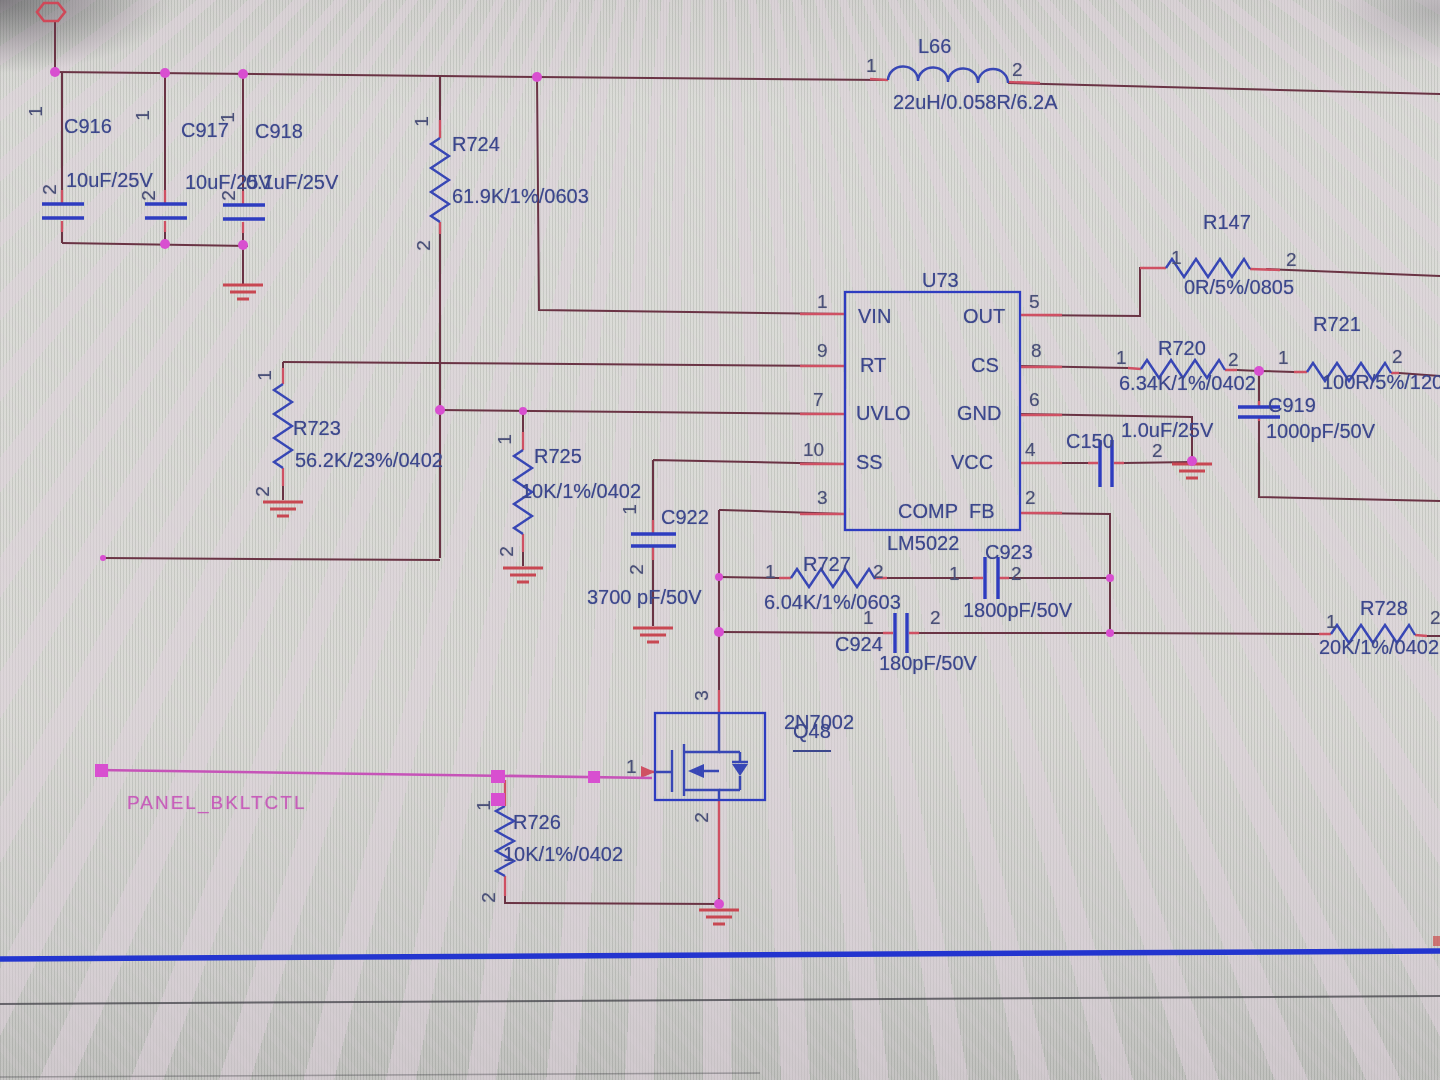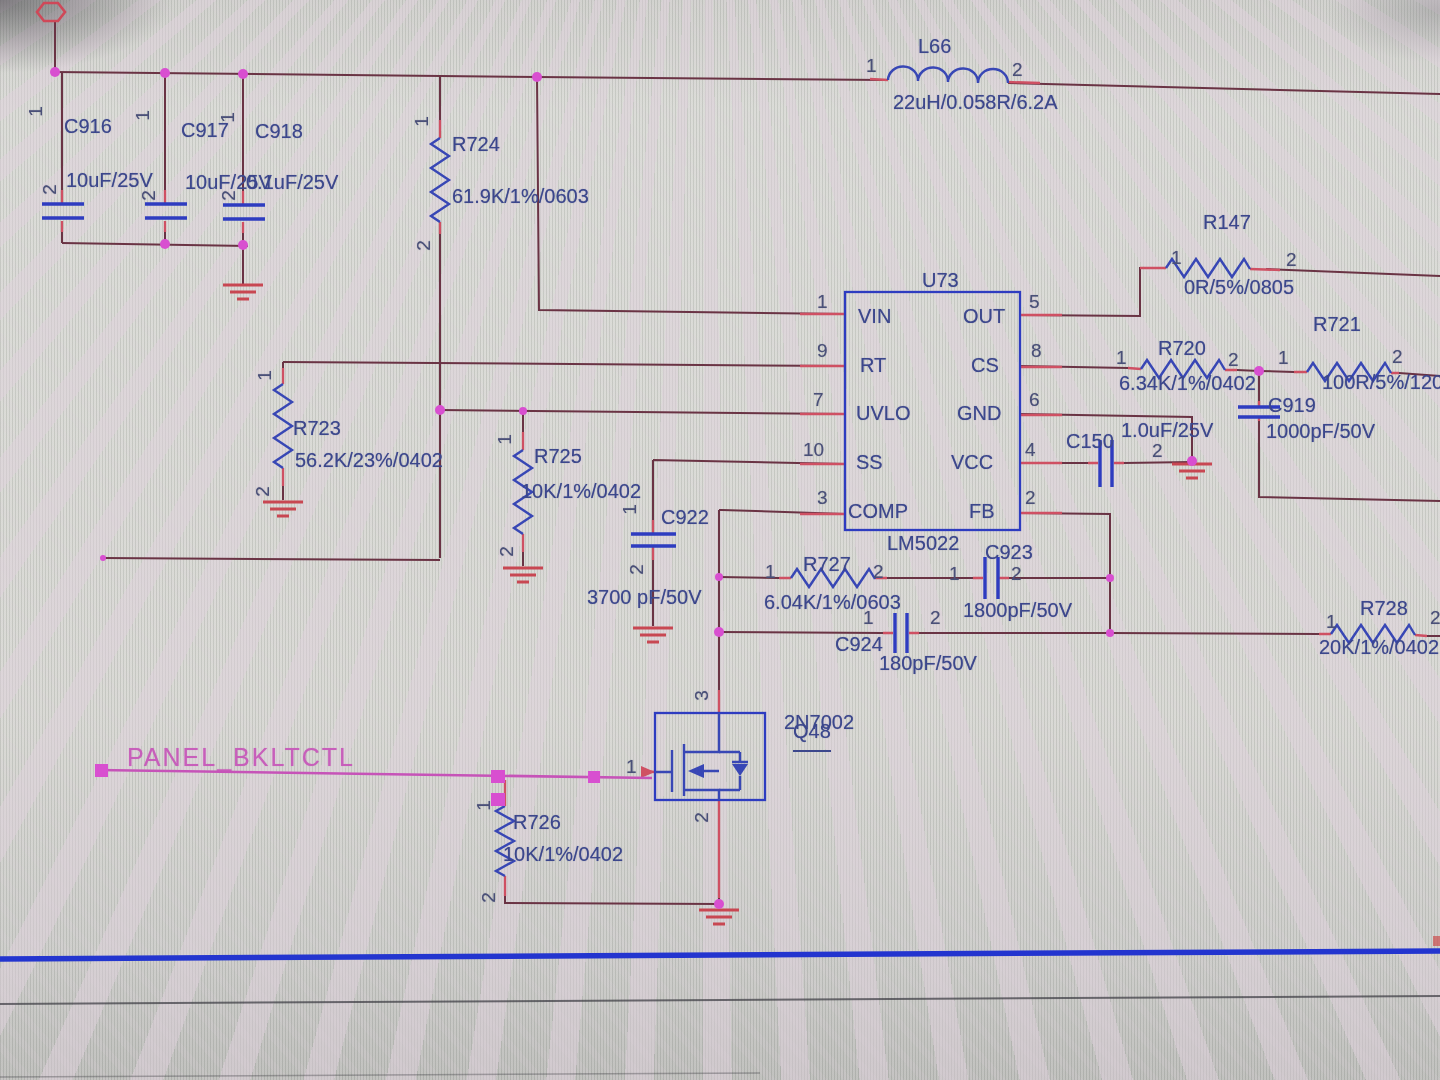--- a/index.html
+++ b/index.html
@@ -14,22 +14,22 @@
       repeating-linear-gradient(48deg, rgba(212,200,211,.16) 0 7px, rgba(187,196,187,.05) 7px 19px),
       linear-gradient(180deg, #cfcecb 0%, #dadad6 10%, #d8d7d3 66%, #cac9c7 88%, #b9b8b6 100%);
   }
   #schem{position:absolute;left:0;top:0;width:1440px;height:1080px;filter:blur(.35px);}
   .t{position:absolute;white-space:nowrap;font-size:20px;color:#3c478c;
      text-shadow:0 0 1px rgba(60,71,140,.55);line-height:1;}
   .pin{font-size:19px;color:#4a5078;text-shadow:0 0 1px rgba(74,80,120,.5);}
   .rot{transform:rotate(-90deg);transform-origin:center;}
   .net-red{font-size:30px;font-weight:bold;color:#c33a3e;letter-spacing:3px;
      text-shadow:0 0 1px rgba(195,58,62,.6);}
-  .net-mag{font-size:25px;color:#c653b8;letter-spacing:2px;opacity:.9;
-     text-shadow:0 0 1px rgba(198,83,184,.5);}
+  .net-mag{font-size:19px;color:#c653b8;letter-spacing:2px;opacity:.9;
+     text-shadow:0 0 1px rgba(198,83,184,.5);margin-top:48px;}
   .uline{border-bottom:2px solid #3c478c;padding-bottom:9px;}
   svg{position:absolute;left:0;top:0;}
 </style>
 </head>
 <body>
 
 <div id="stage">
 <div id="schem">
 
 <svg width="1440" height="1080" viewBox="0 0 1440 1080">
@@ -278,21 +278,21 @@
 <div class="t pin" style="left:626px;top:757px">1</div>
 <div class="t pin rot" style="left:696px;top:686px">3</div>
 <div class="t pin rot" style="left:696px;top:808px">2</div>
 
 <div class="t" style="left:922px;top:270px">U73</div>
 <div class="t" style="left:887px;top:533px">LM5022</div>
 <div class="t" style="left:858px;top:306px">VIN</div>
 <div class="t" style="left:860px;top:355px">RT</div>
 <div class="t" style="left:856px;top:403px">UVLO</div>
 <div class="t" style="left:856px;top:452px">SS</div>
-<div class="t" style="left:848px;top:501px">COMP</div>
+<div class="t" style="left:898px;top:501px">COMP</div>
 <div class="t" style="left:963px;top:306px">OUT</div>
 <div class="t" style="left:971px;top:355px">CS</div>
 <div class="t" style="left:957px;top:403px">GND</div>
 <div class="t" style="left:951px;top:452px">VCC</div>
 <div class="t" style="left:969px;top:501px">FB</div>
 <div class="t pin" style="left:817px;top:292px">1</div>
 <div class="t pin" style="left:817px;top:341px">9</div>
 <div class="t pin" style="left:813px;top:390px">7</div>
 <div class="t pin" style="left:803px;top:440px">10</div>
 <div class="t pin" style="left:817px;top:488px">3</div>

